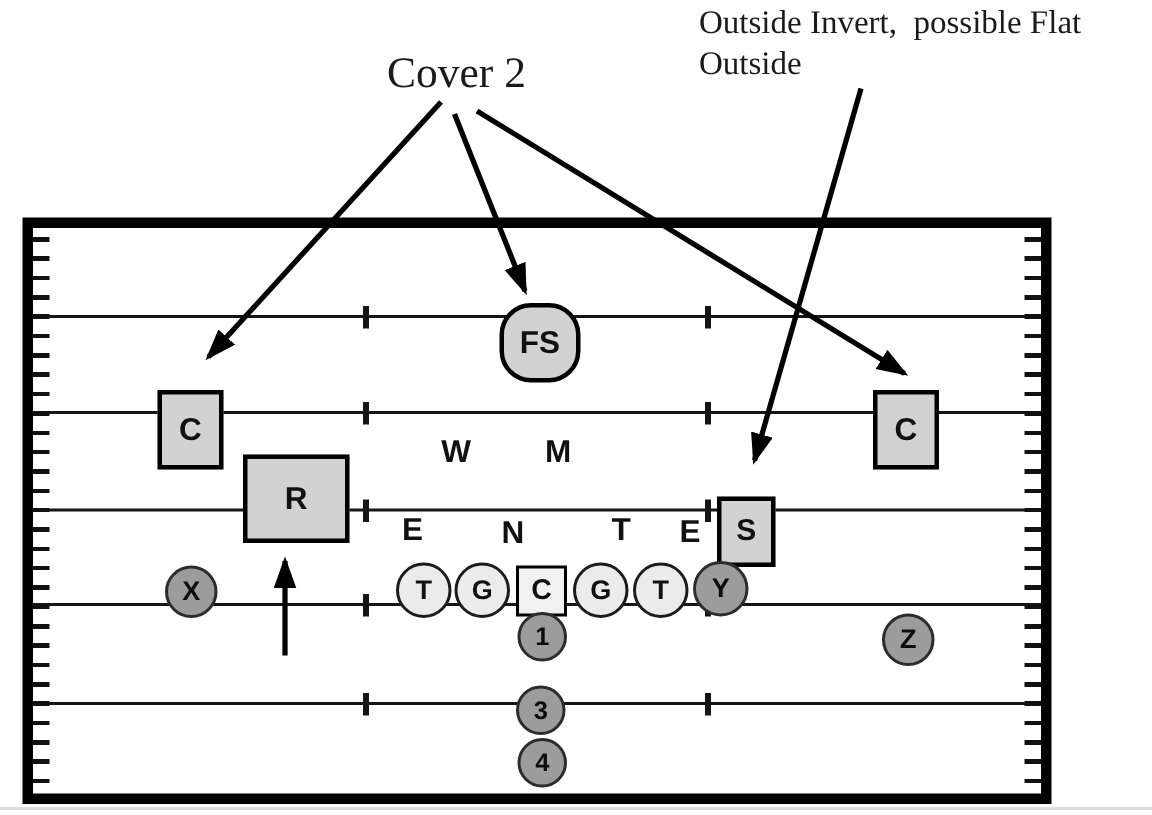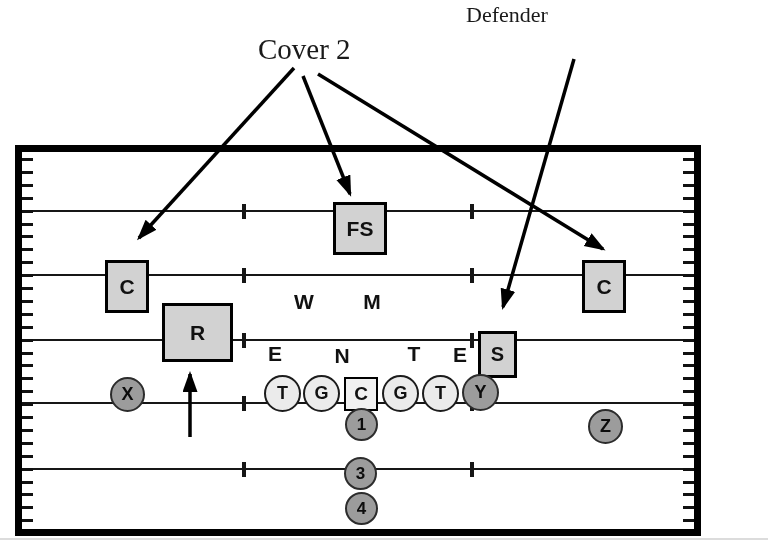--- a/index.html
+++ b/index.html
@@ -33,21 +33,22 @@
   #arrows{position:absolute;left:0;top:0;width:768px;height:543px;pointer-events:none;}
 </style>
 </head>
 <body>
 
 <div id="stage">
 
   <div class="serif" style="position:absolute;left:258px;top:33px;font-size:29px;">Cover 2</div>
 
   <div style="position:absolute;left:466px;top:1px;">
-    <div class="serif" style="font-size:22px;line-height:27px;">Defender</div>
+    <div class="serif" style="font-size:22px;line-height:27px;white-space:pre;">Outside Invert,  possible Flat</div>
+    <div class="serif" style="font-size:22px;line-height:27px;">Outside</div>
   </div>
 
   <div class="serif" style="position:absolute;left:164px;top:440px;font-size:22px;">Rover</div>
 
   <div id="field"></div>
 
   <div class="yline" style="top:210px;"></div>
   <div class="yline" style="top:274px;"></div>
   <div class="yline" style="top:339px;"></div>
   <div class="yline" style="top:402px;"></div>
@@ -63,21 +64,21 @@
   <div class="vtick" style="left:242px;top:333px;"></div>
   <div class="vtick" style="left:470px;top:333px;"></div>
   <div class="vtick" style="left:242px;top:396px;"></div>
   <div class="vtick" style="left:470px;top:396px;"></div>
   <div class="vtick" style="left:242px;top:462px;"></div>
   <div class="vtick" style="left:470px;top:462px;"></div>
 
   <div style="position:absolute;left:0;top:538px;width:768px;height:2px;background:#dcdcdc;"></div>
 
   <div class="dbox" style="left:105px;top:260px;width:44px;height:53px;">C</div>
-  <div class="dbox" style="left:333px;top:202px;width:54px;height:53px;">FS</div>
+  <div class="dbox" style="left:333px;top:202px;width:54px;height:53px;border-radius:21px;">FS</div>
   <div class="dbox" style="left:582px;top:260px;width:44px;height:53px;">C</div>
   <div class="dbox" style="left:162px;top:303px;width:71px;height:59px;">R</div>
   <div class="dbox" style="left:478px;top:331px;width:39px;height:47px;font-size:20px;">S</div>
 
   <div class="ltr" style="left:304px;top:302px;">W</div>
   <div class="ltr" style="left:372px;top:302px;">M</div>
 
   <div class="ltr" style="left:275px;top:354px;">E</div>
   <div class="ltr" style="left:342px;top:356px;">N</div>
   <div class="ltr" style="left:414px;top:354px;">T</div>

